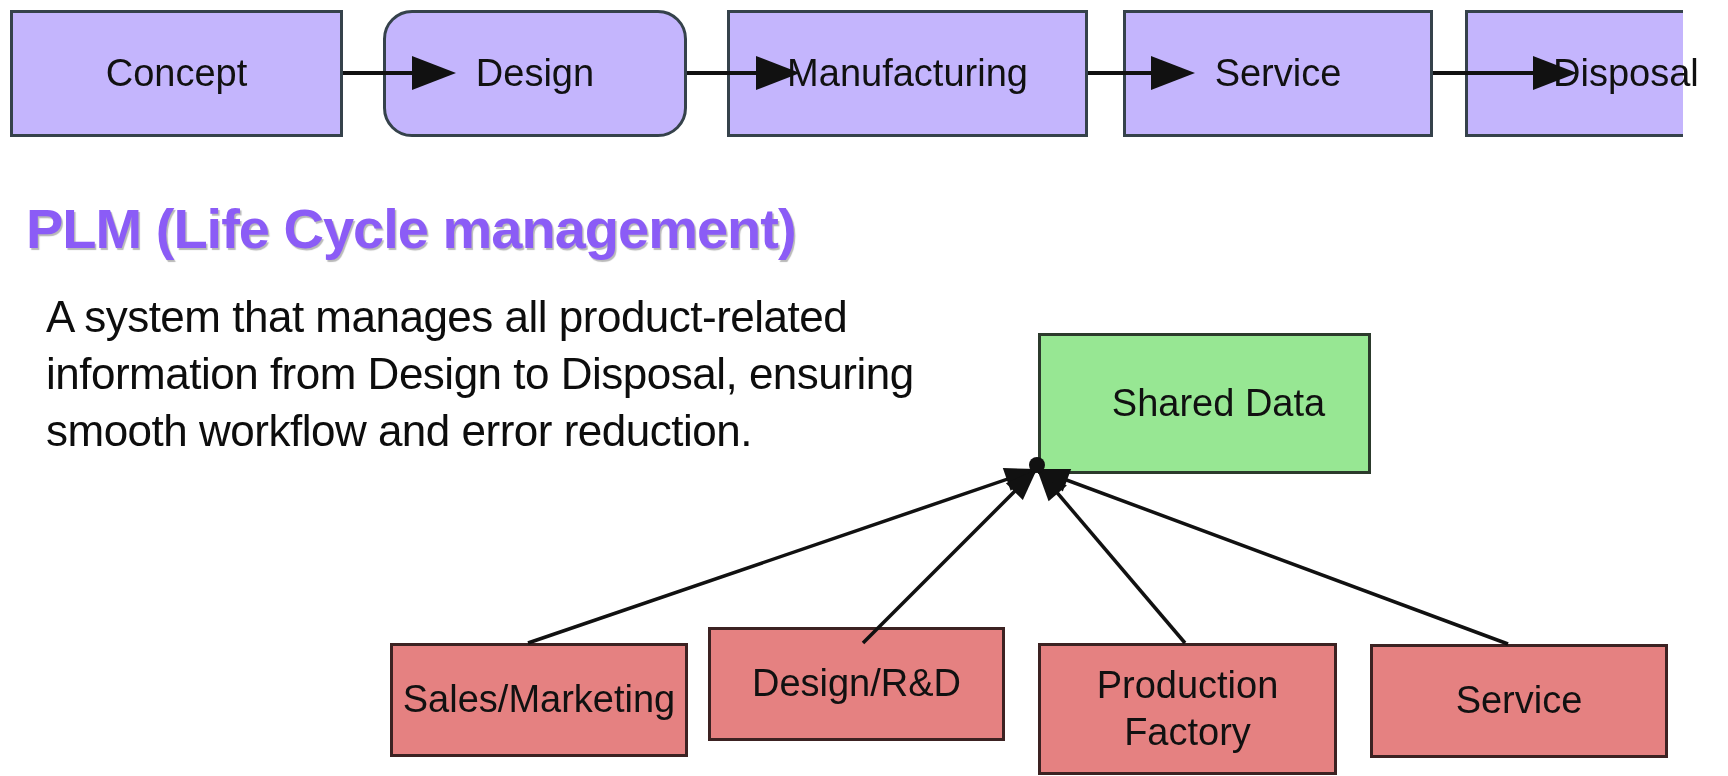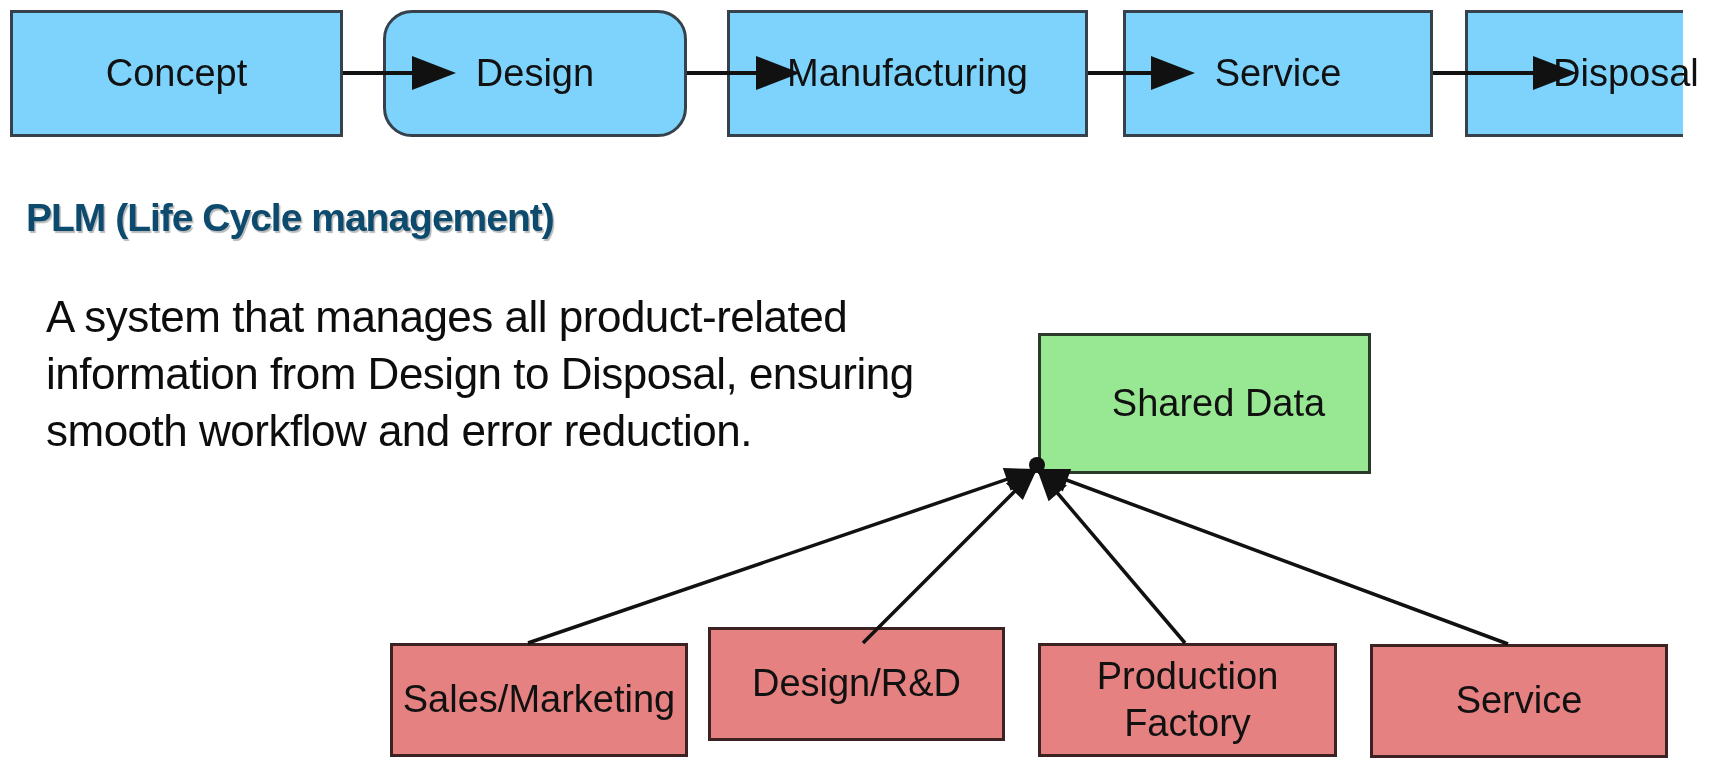--- a/index.html
+++ b/index.html
@@ -20,21 +20,21 @@
     box-sizing: border-box;
     display: flex;
     align-items: center;
     justify-content: center;
     color: #111111;
     font-size: 38px;
     line-height: 1.25;
     text-align: center;
   }
   .process {
-    background: #7dd3fc;
+    background: #c4b5fd;
     border: 3px solid #35424b;
   }
   .process.clipped {
     border-right: none;
     overflow: visible;
   }
   .process.clipped .box-label {
     position: absolute;
     left: 85px;
     top: 50%;
@@ -49,24 +49,24 @@
   .dept {
     background: #e58181;
     border: 3px solid #3c2222;
     padding: 0 10px;
   }
   #page-title {
     position: absolute;
     left: 26px;
     top: 196px;
     margin: 0;
-    font-size: 39px;
+    font-size: 56px;
     font-weight: bold;
     letter-spacing: -1px;
-    color: #0c4a6e;
+    color: #8b5cf6;
     text-shadow: 1.5px 1.5px 1px rgba(0,0,0,0.28);
     white-space: nowrap;
   }
   #plm-description {
     position: absolute;
     left: 30px;
     top: 272px;
     margin: 16px;
     font-size: 44px;
     line-height: 57px;
@@ -126,19 +126,19 @@
     </div>
     <div class="box shared" style="left: 1038px; top: 333px; width: 333px; height: 141px;">
       <span class="box-label">Shared Data</span>
     </div>
     <div class="box dept" style="left: 390px; top: 643px; width: 298px; height: 114px;">
       <span class="box-label">Sales/Marketing</span>
     </div>
     <div class="box dept" style="left: 708px; top: 627px; width: 297px; height: 114px;">
       <span class="box-label">Design/R&amp;D</span>
     </div>
-    <div class="box dept" style="left: 1038px; top: 643px; width: 299px; height: 114px;">
+    <div class="box dept" style="left: 1038px; top: 643px; width: 299px; height: 132px;">
       <span class="box-label">Production Factory</span>
     </div>
     <div class="box dept" style="left: 1370px; top: 644px; width: 298px; height: 114px;">
       <span class="box-label">Service</span>
     </div>
   </div>
 
 </body></html>

